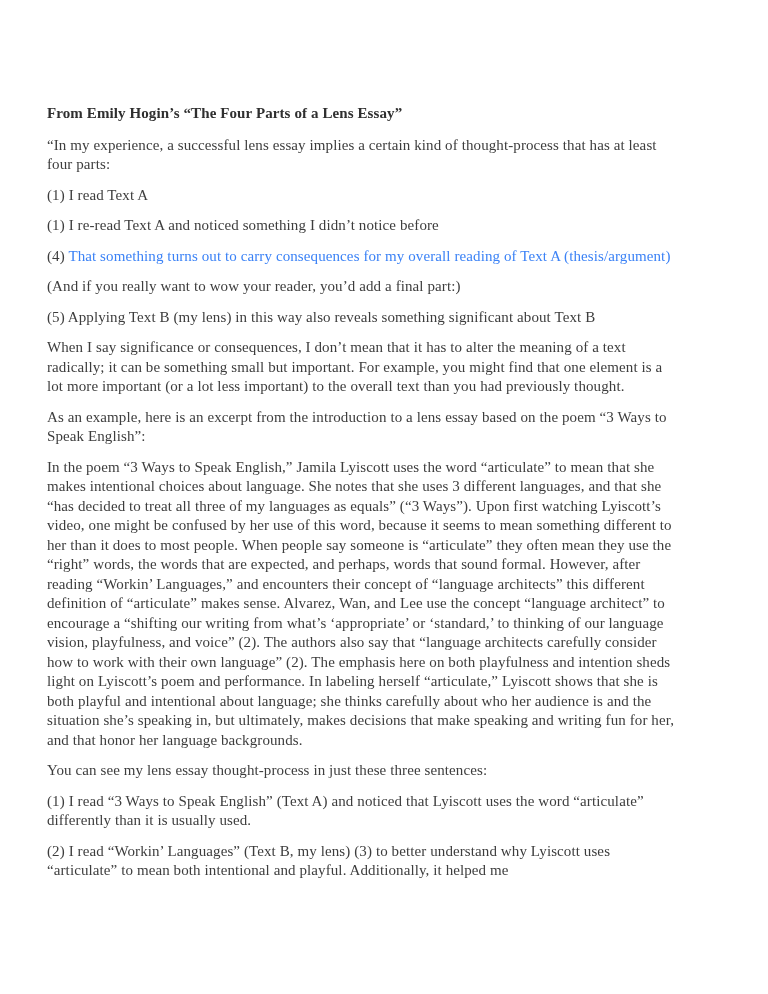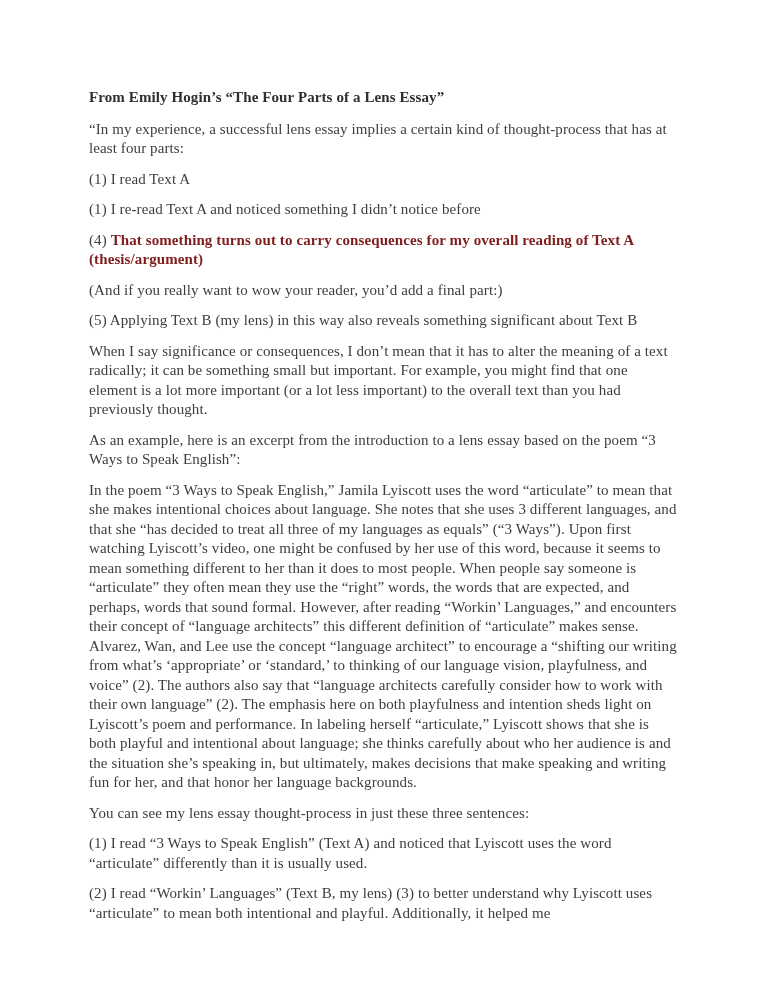--- a/index.html
+++ b/index.html
@@ -11,39 +11,40 @@
     width: 768px;
     height: 994px;
     overflow: hidden;
     font-family: "Liberation Serif", "DejaVu Serif", serif;
     color: #3d3d3d;
   }
   .page {
     box-sizing: border-box;
     width: 768px;
     height: 696px;
-    padding: 88px 91px 0 89px;
+    padding: 88px 91px 0 47px;
     background: #ffffff;
+    margin-top: 16px;
   }
   .doc p {
     margin: 0 0 11px 0;
     font-size: 15px;
     line-height: 19.5px;
     letter-spacing: 0.1px;
     color: #3d3d3d;
     font-weight: 400;
   }
   .doc p.title {
     font-weight: 700;
     color: #2f2f2f;
     margin-bottom: 12px;
   }
   .doc .bold {
-    font-weight: 700;
-    color: #7f1d1d;
+    font-weight: 400;
+    color: #3b82f6;
   }
 </style>
 </head>
 <body>
 
 <div class="page">
   <div class="doc">
 
     <p class="title">From Emily Hogin’s “The Four Parts of a Lens Essay”</p>
 

